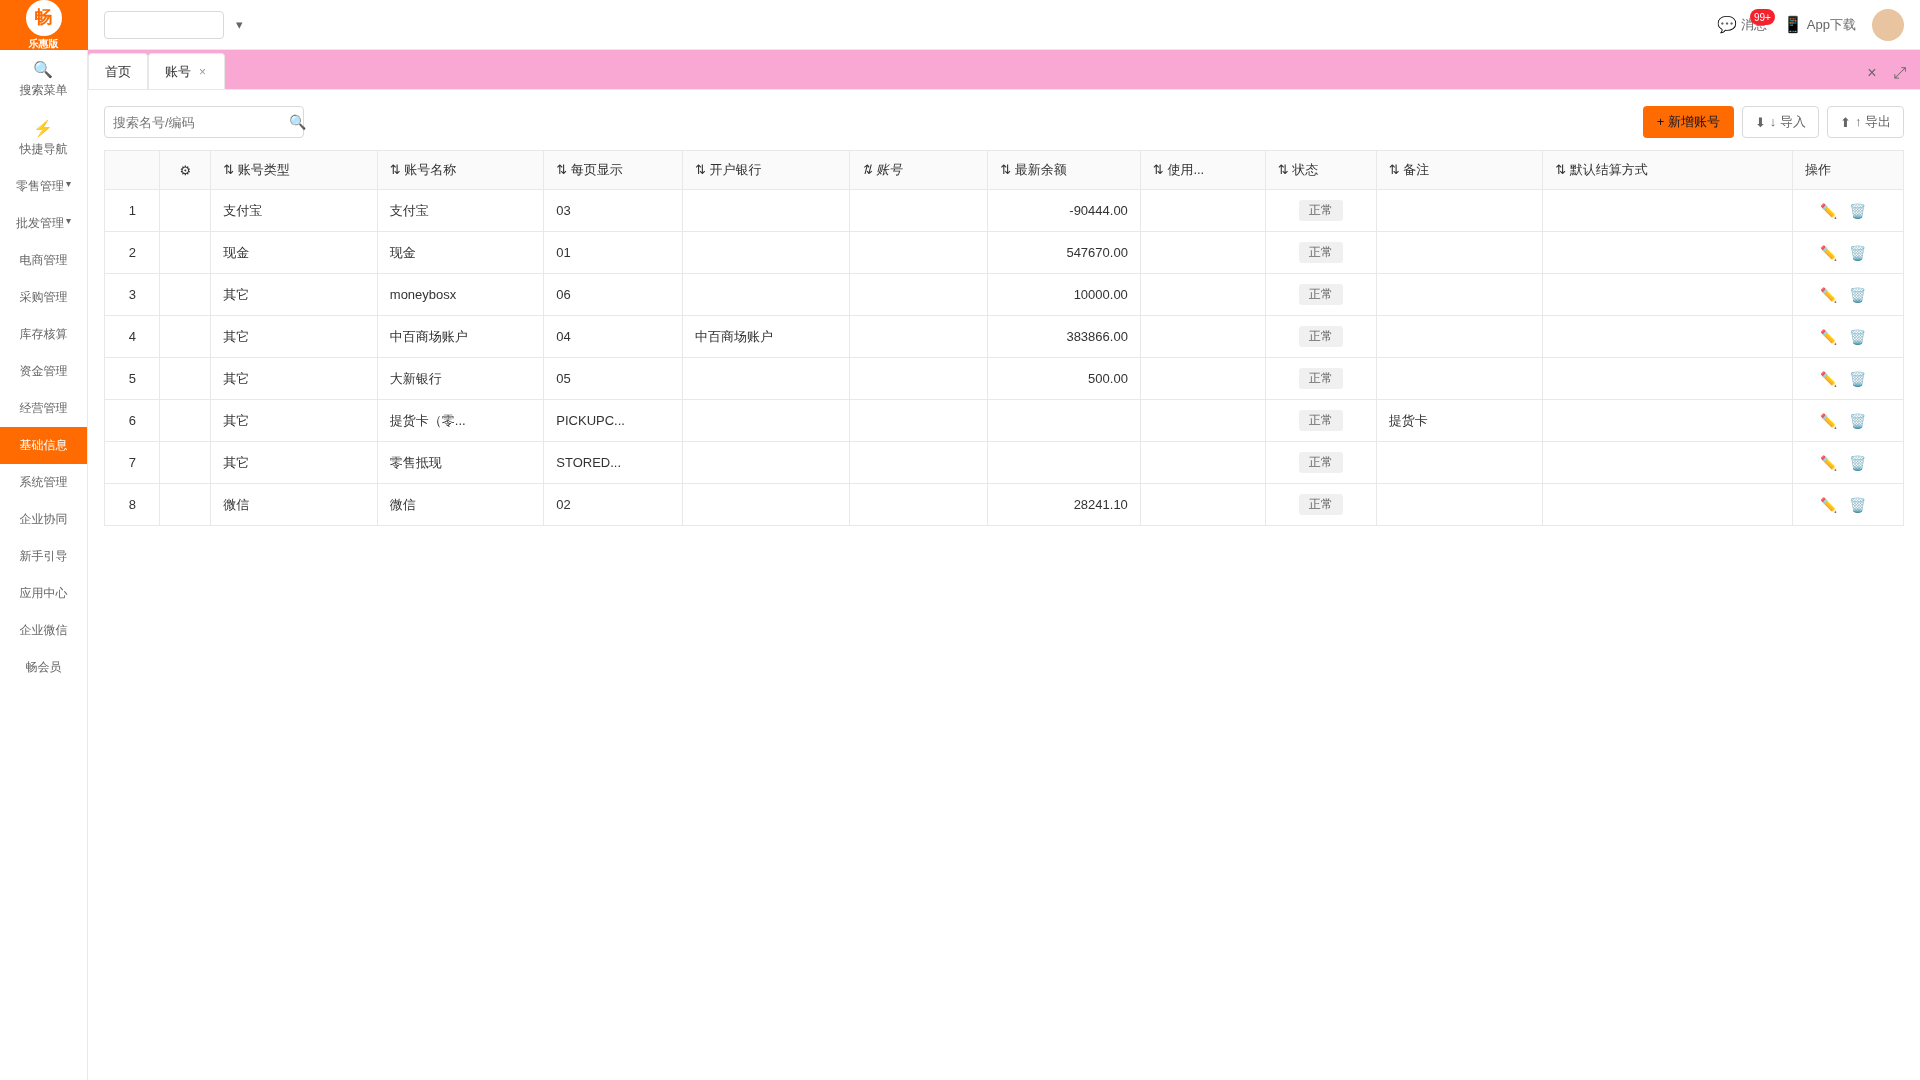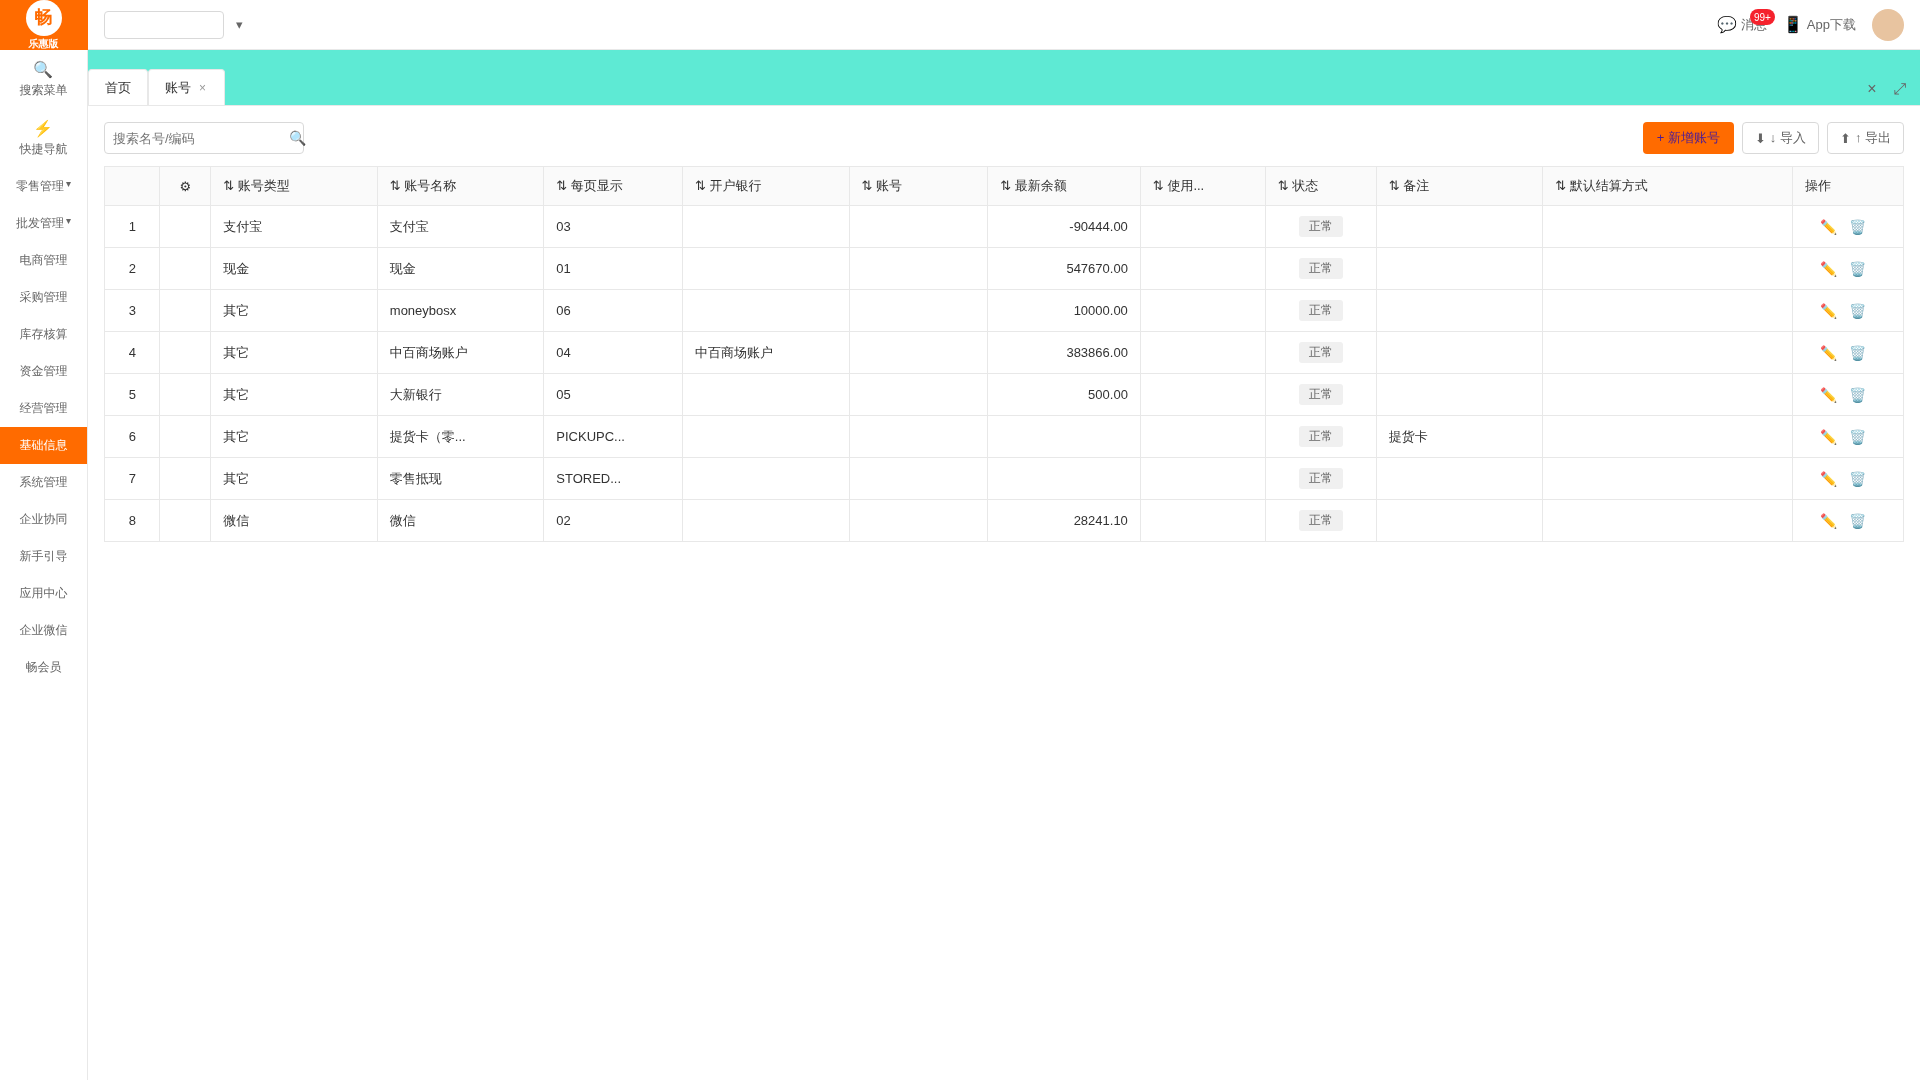--- a/index.html
+++ b/index.html
@@ -137,22 +137,22 @@
     .header-avatar {
       width: 32px;
       height: 32px;
       border-radius: 50%;
       background: #ccc;
       overflow: hidden;
     }
 
     
     .tab-bar {
-      height: 56px;
-      background: #5eead4;
+      height: 40px;
+      background: #f9a8d4;
       display: flex;
       align-items: flex-end;
       padding: 0 0;
       flex-shrink: 0;
       border-bottom: 1px solid #e8e8e8;
     }
     .tab-item {
       height: 36px;
       padding: 0 16px;
       display: flex;
@@ -234,21 +234,21 @@
       color: #999;
     }
     .search-icon { color: #999; font-size: 14px; cursor: pointer; }
     .toolbar-right {
       display: flex;
       align-items: center;
       gap: 8px;
     }
     .btn-add {
       background: #ff6b00;
-      color: #4c1d95;
+      color: #0f172a;
       border: none;
       border-radius: 4px;
       padding: 0 14px;
       height: 32px;
       cursor: pointer;
       font-size: 13px;
       display: flex;
       align-items: center;
       gap: 4px;
     }
@@ -353,21 +353,21 @@
       border-radius: 4px;
       text-align: center;
       font-size: 13px;
       outline: none;
     }
     .col-index { width: 40px; text-align: center; }
     .col-type { width: 120px; }
     .col-name { width: 120px; }
     .col-code { width: 100px; }
     .col-bank { width: 120px; }
-    .col-account { width: 100px; }
+    .col-account { width: 100px; font-style: italic; }
     .col-balance { width: 110px; text-align: right; }
     .col-use { width: 90px; }
     .col-status { width: 80px; text-align: center; }
     .col-remark { width: 120px; }
     .col-payment { width: 180px; }
     .col-action { width: 80px; text-align: center; margin-left: 10px; }
   </style>
 </head>
 <body>
 

